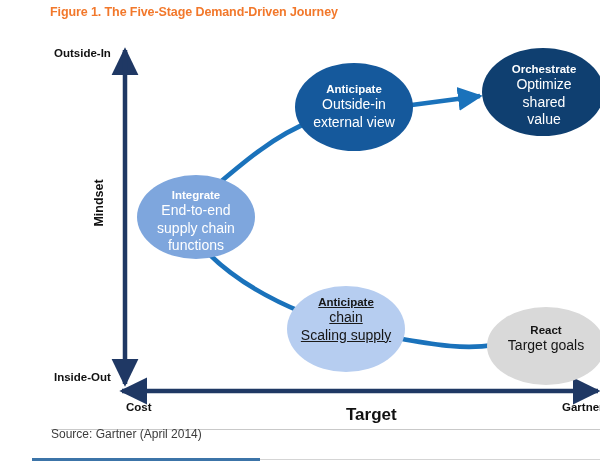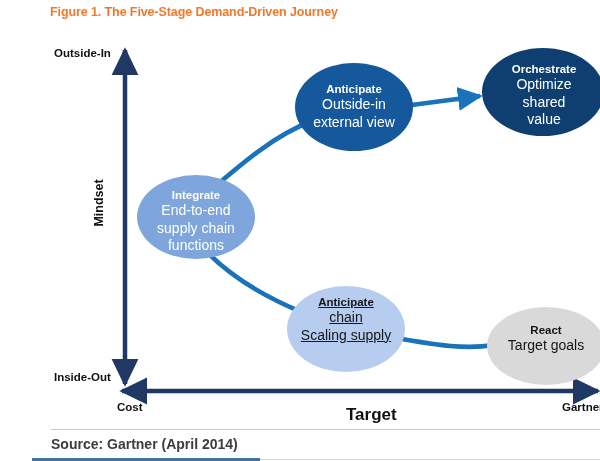--- a/index.html
+++ b/index.html
@@ -48,21 +48,21 @@
   
   .axis-label {
     position: absolute;
     font-size: 11.5px;
     font-weight: bold;
     color: #111111;
     white-space: nowrap;
   }
   #label-outside-in { left: 22px;  top: 47px; }
   #label-inside-out { left: 22px;  top: 371px; }
-  #label-cost       { left: 85px;  top: 401px; }
+  #label-cost       { left: 94px;  top: 401px; }
   #label-service    { left: 530px; top: 401px; }
   #label-target     { left: 314px; top: 405px; font-size: 17px; }
   #label-mindset {
     left: 43px;
     top: 196px;
     transform: rotate(-90deg);
     transform-origin: 50% 50%;
     font-size: 12.5px;
   }
 
@@ -98,25 +98,24 @@
     position: absolute;
     left: 19px;
     top: 429px;
     width: 564px;
     height: 1px;
     background: #c9c9c9;
   }
   .source-note {
     position: absolute;
     left: 19px;
-    top: 436px;
-    font-size: 14px;
+    top: 427px;
+    font-size: 12px;
     color: #3c3c3c;
     white-space: nowrap;
-    font-weight: bold;
   }
   .bottom-accent {
     position: absolute;
     left: 0;
     top: 458px;
     width: 228px;
     height: 3px;
     background: #3c74a8;
   }
   .bottom-accent-rest {

